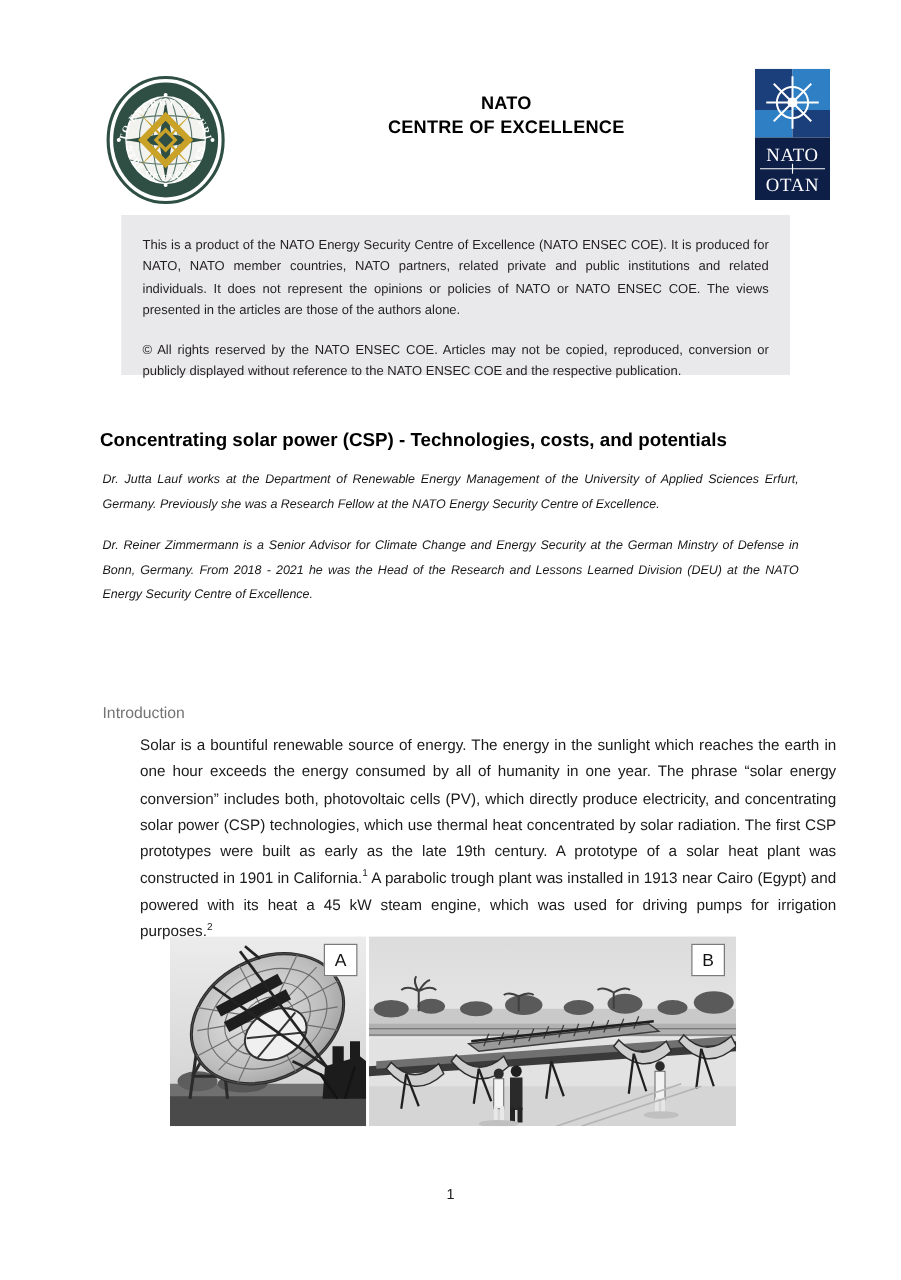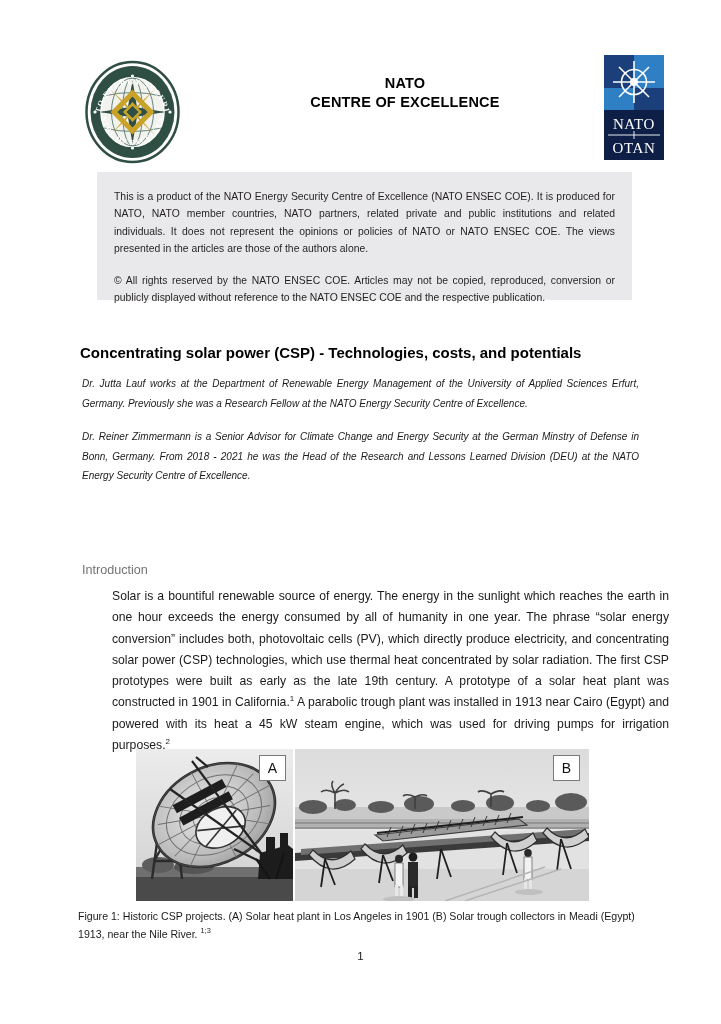--- a/index.html
+++ b/index.html
@@ -492,17 +492,16 @@
           <g stroke="#b4b4b4" stroke-width="1.4">
             <line x1="150" y1="152" x2="250" y2="118"></line>
             <line x1="170" y1="152" x2="266" y2="120"></line>
           </g>
         </g>
       </svg>
       <div class="panel-label label-b">B</div>
     </div>
   </div>
 
-  <div class="caption"><span>Figure 1: Historic CSP projects. (A) Solar heat plant in Los Angeles in 1901 (B) Solar trough collectors in Meadi (Egypt) 1913, near the Nile River. </span><sup>1;3</sup></div>
 
   <div class="page-number">1</div>
 
 </div>
 
 </body></html>

